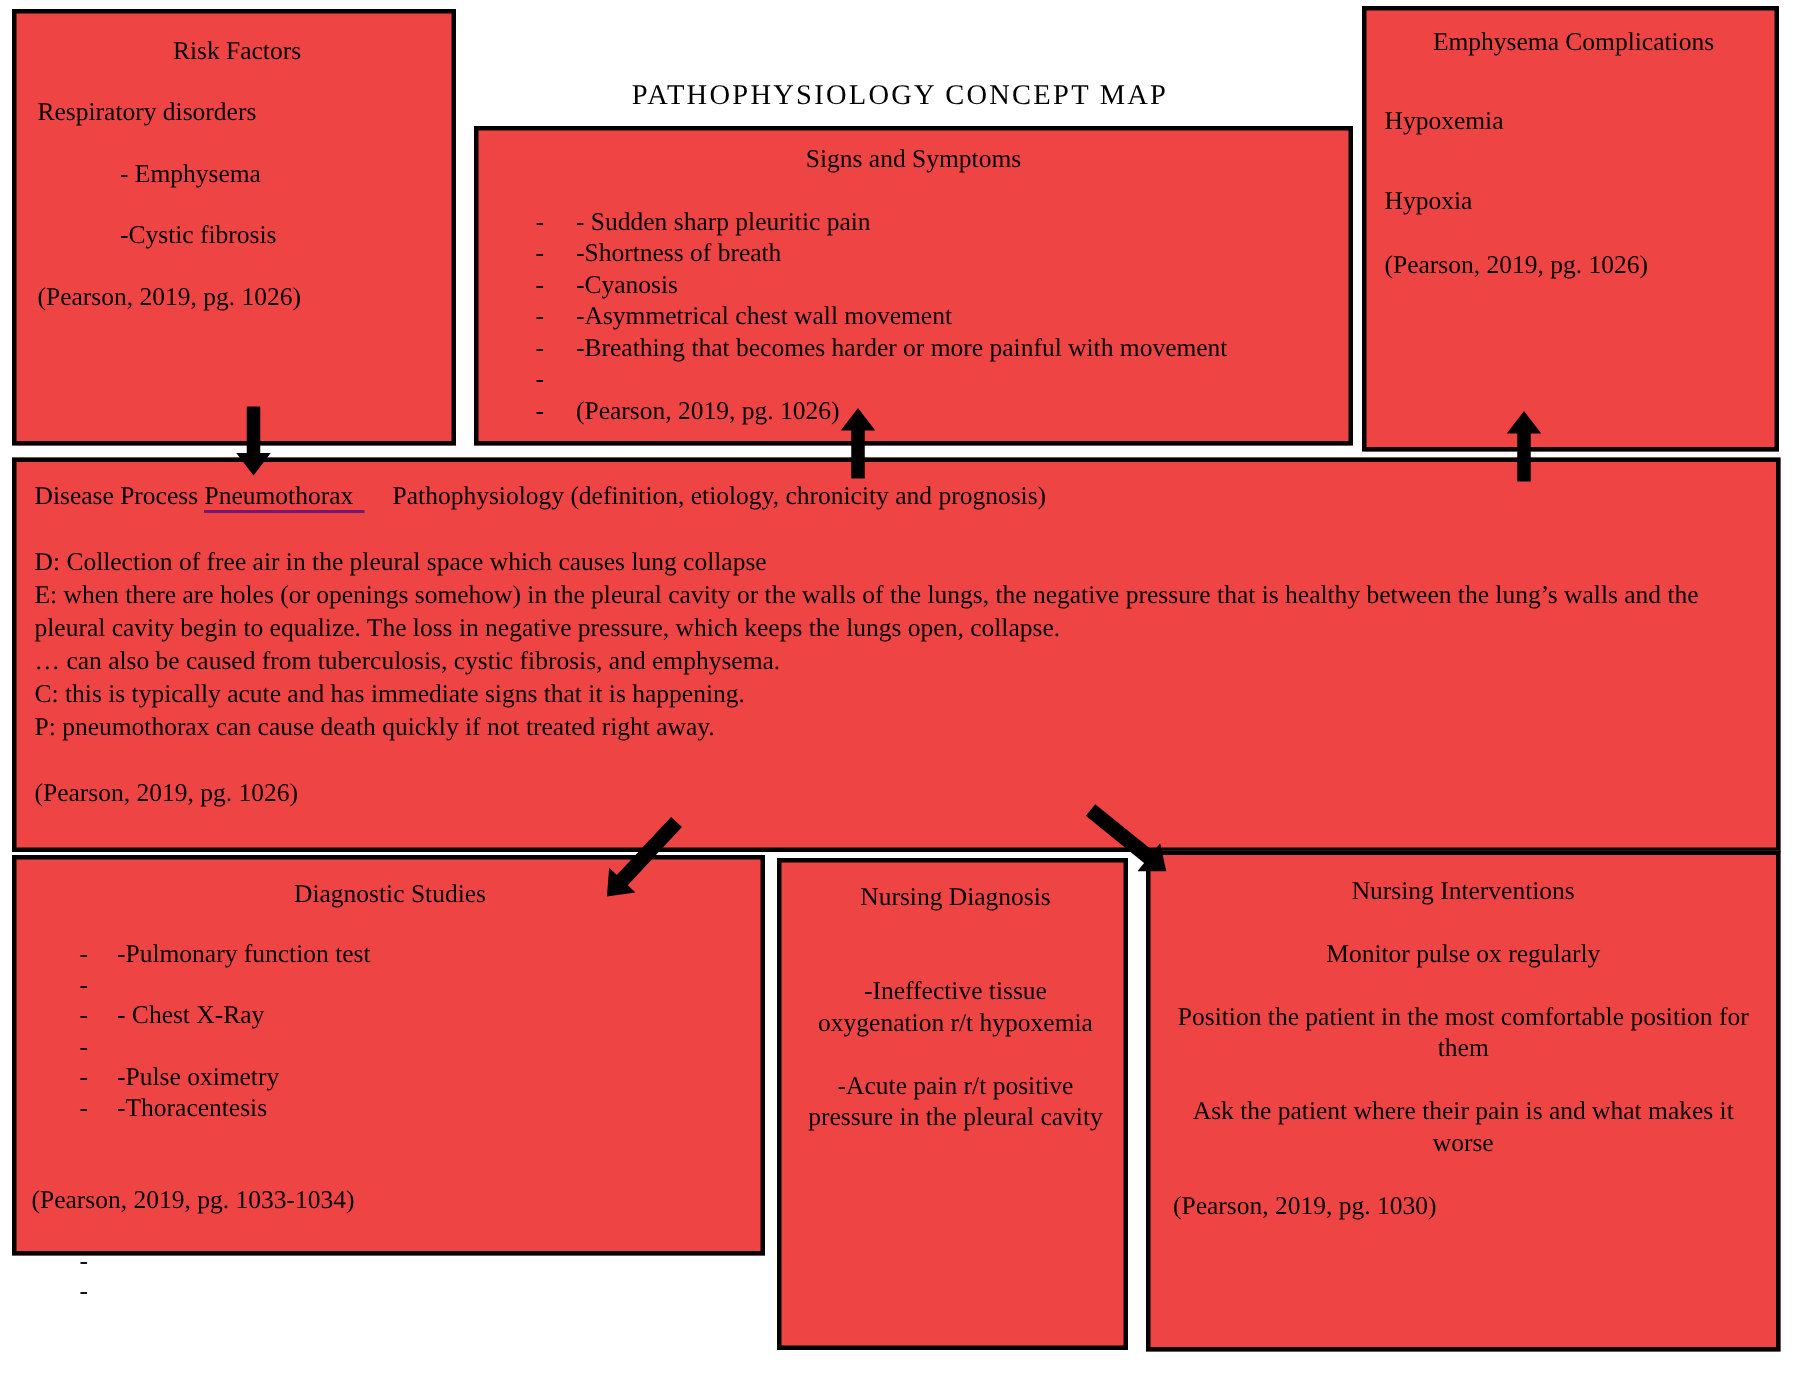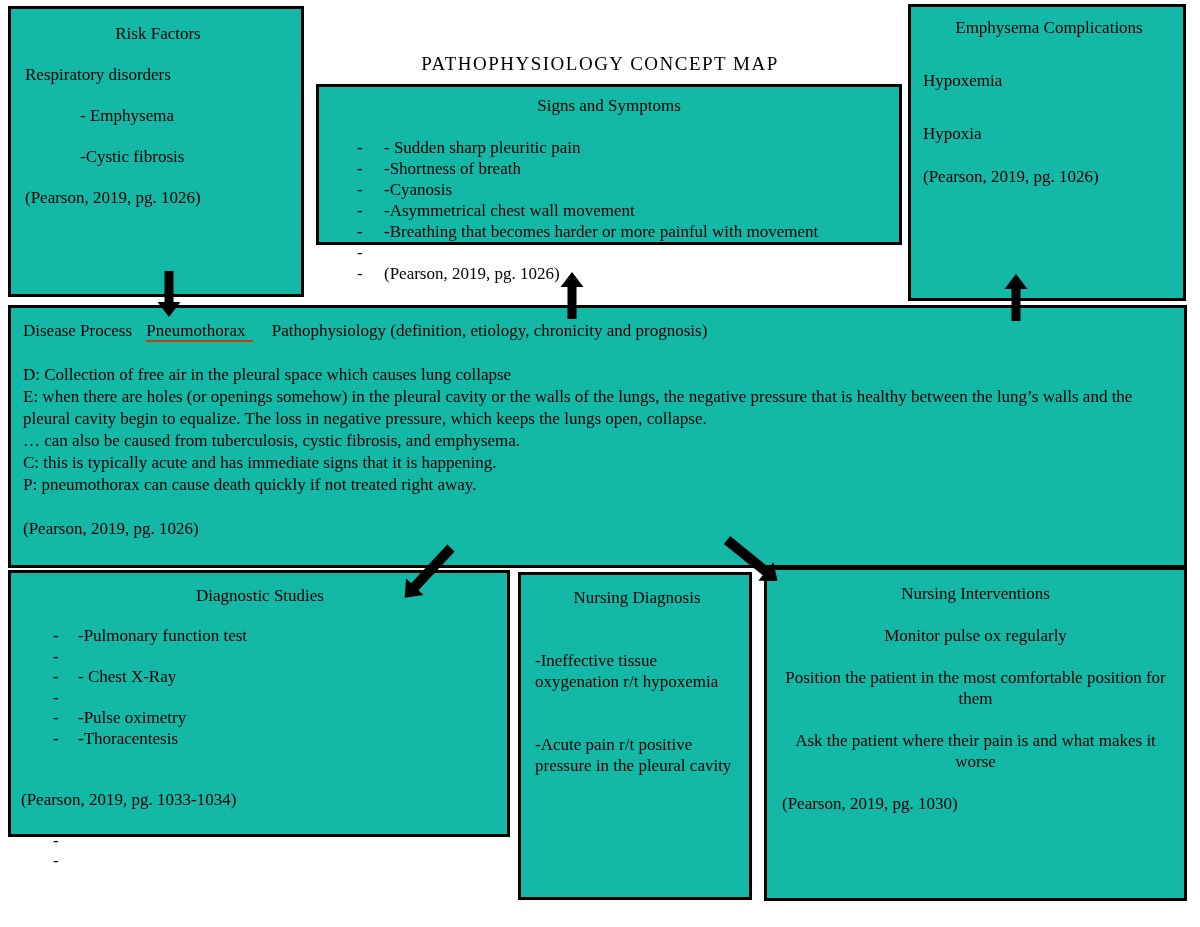--- a/index.html
+++ b/index.html
@@ -13,21 +13,21 @@
     height: 927px;
     background: #ffffff;
     font-family: "Liberation Serif", "DejaVu Serif", serif;
     color: #000000;
     font-size: 17px;
     overflow: hidden;
   }
   .box {
     position: absolute;
     border: 3px solid #000000;
-    background: #14b8a6;
+    background: #ef4444;
     box-sizing: border-box;
   }
   .box-title {
     text-align: center;
     line-height: 21px;
   }
   #map-title {
     position: absolute;
     left: 0;
     top: 53px;
@@ -36,52 +36,51 @@
     font-size: 19px;
     letter-spacing: 1.5px;
     line-height: 22px;
   }
   
   #box-risk { left: 8px; top: 6px; width: 296px; height: 291px; padding: 14px 10px 0 14px; }
   #box-risk .intro { margin-top: 20px; line-height: 21px; }
   #box-risk .rf-item { margin-top: 20px; padding-left: 55px; line-height: 21px; }
   #box-risk .citation { margin-top: 20px; line-height: 21px; }
   
-  #box-signs { left: 316px; top: 84px; width: 586px; height: 161px; padding: 8px 8px 0 8px; }
+  #box-signs { left: 316px; top: 84px; width: 586px; height: 213px; padding: 8px 8px 0 8px; }
   .dash-list { margin-top: 21px; }
   .dash-row { display: flex; line-height: 21px; }
   .dash-row .dash { width: 27px; padding-left: 30px; flex: none; }
   .dash-row .txt { flex: 1; }
   
   #box-complications { left: 908px; top: 4px; width: 278px; height: 297px; padding: 10px 8px 0 12px; }
   #box-complications .pc-item { margin-top: 32px; line-height: 21px; }
   #box-complications .citation { margin-top: 22px; line-height: 21px; }
   
   #box-disease { left: 8px; top: 305px; width: 1179px; height: 263px; padding: 12px 10px 0 12px; }
   #box-disease .heading { line-height: 22px; white-space: nowrap; }
   #box-disease .disease-name {
-    margin-left: 10px;
     padding-right: 8px;
-    border-bottom: 2px solid #c2410c;
+    border-bottom: 2px solid #701a75;
   }
   #box-disease .heading-rest { margin-left: 14px; }
   #box-disease .dp-lines { margin-top: 22px; }
   #box-disease .dp-line { line-height: 22px; }
   #box-disease .citation { margin-top: 22px; line-height: 22px; }
   
   #box-diagnostics { left: 8px; top: 570px; width: 502px; height: 267px; padding: 12px 8px 0 10px; }
   #box-diagnostics .dash-list { margin-top: 20px; }
   #box-diagnostics .dash-row { line-height: 20.5px; }
   #box-diagnostics .dash-row .dash { width: 25px; padding-left: 32px; }
   #box-diagnostics .citation { margin-top: 41px; line-height: 20.5px; }
   #box-diagnostics .trailing { margin-top: 20px; }
   
   #box-nursing-dx { left: 518px; top: 572px; width: 234px; height: 328px; padding: 12px 10px 0 14px; }
-  #box-nursing-dx .nd-item { margin-top: 42px; line-height: 21px; }
-  #box-nursing-dx .nd-item + .nd-item { }
+  #box-nursing-dx .nd-item { margin-top: 42px; line-height: 21px; text-align: center; }
+  #box-nursing-dx .nd-item + .nd-item { margin-top: 21px; }
   
   #box-interventions { left: 764px; top: 567px; width: 423px; height: 334px; padding: 13px 10px 0 10px; }
   #box-interventions .ni-item { margin-top: 21px; line-height: 21px; text-align: center; }
   #box-interventions .citation { margin-top: 21px; line-height: 21px; text-align: left; padding-left: 5px; }
   
   #arrow-layer {
     position: absolute;
     left: 0; top: 0;
     width: 1200px; height: 927px;
     pointer-events: none;

